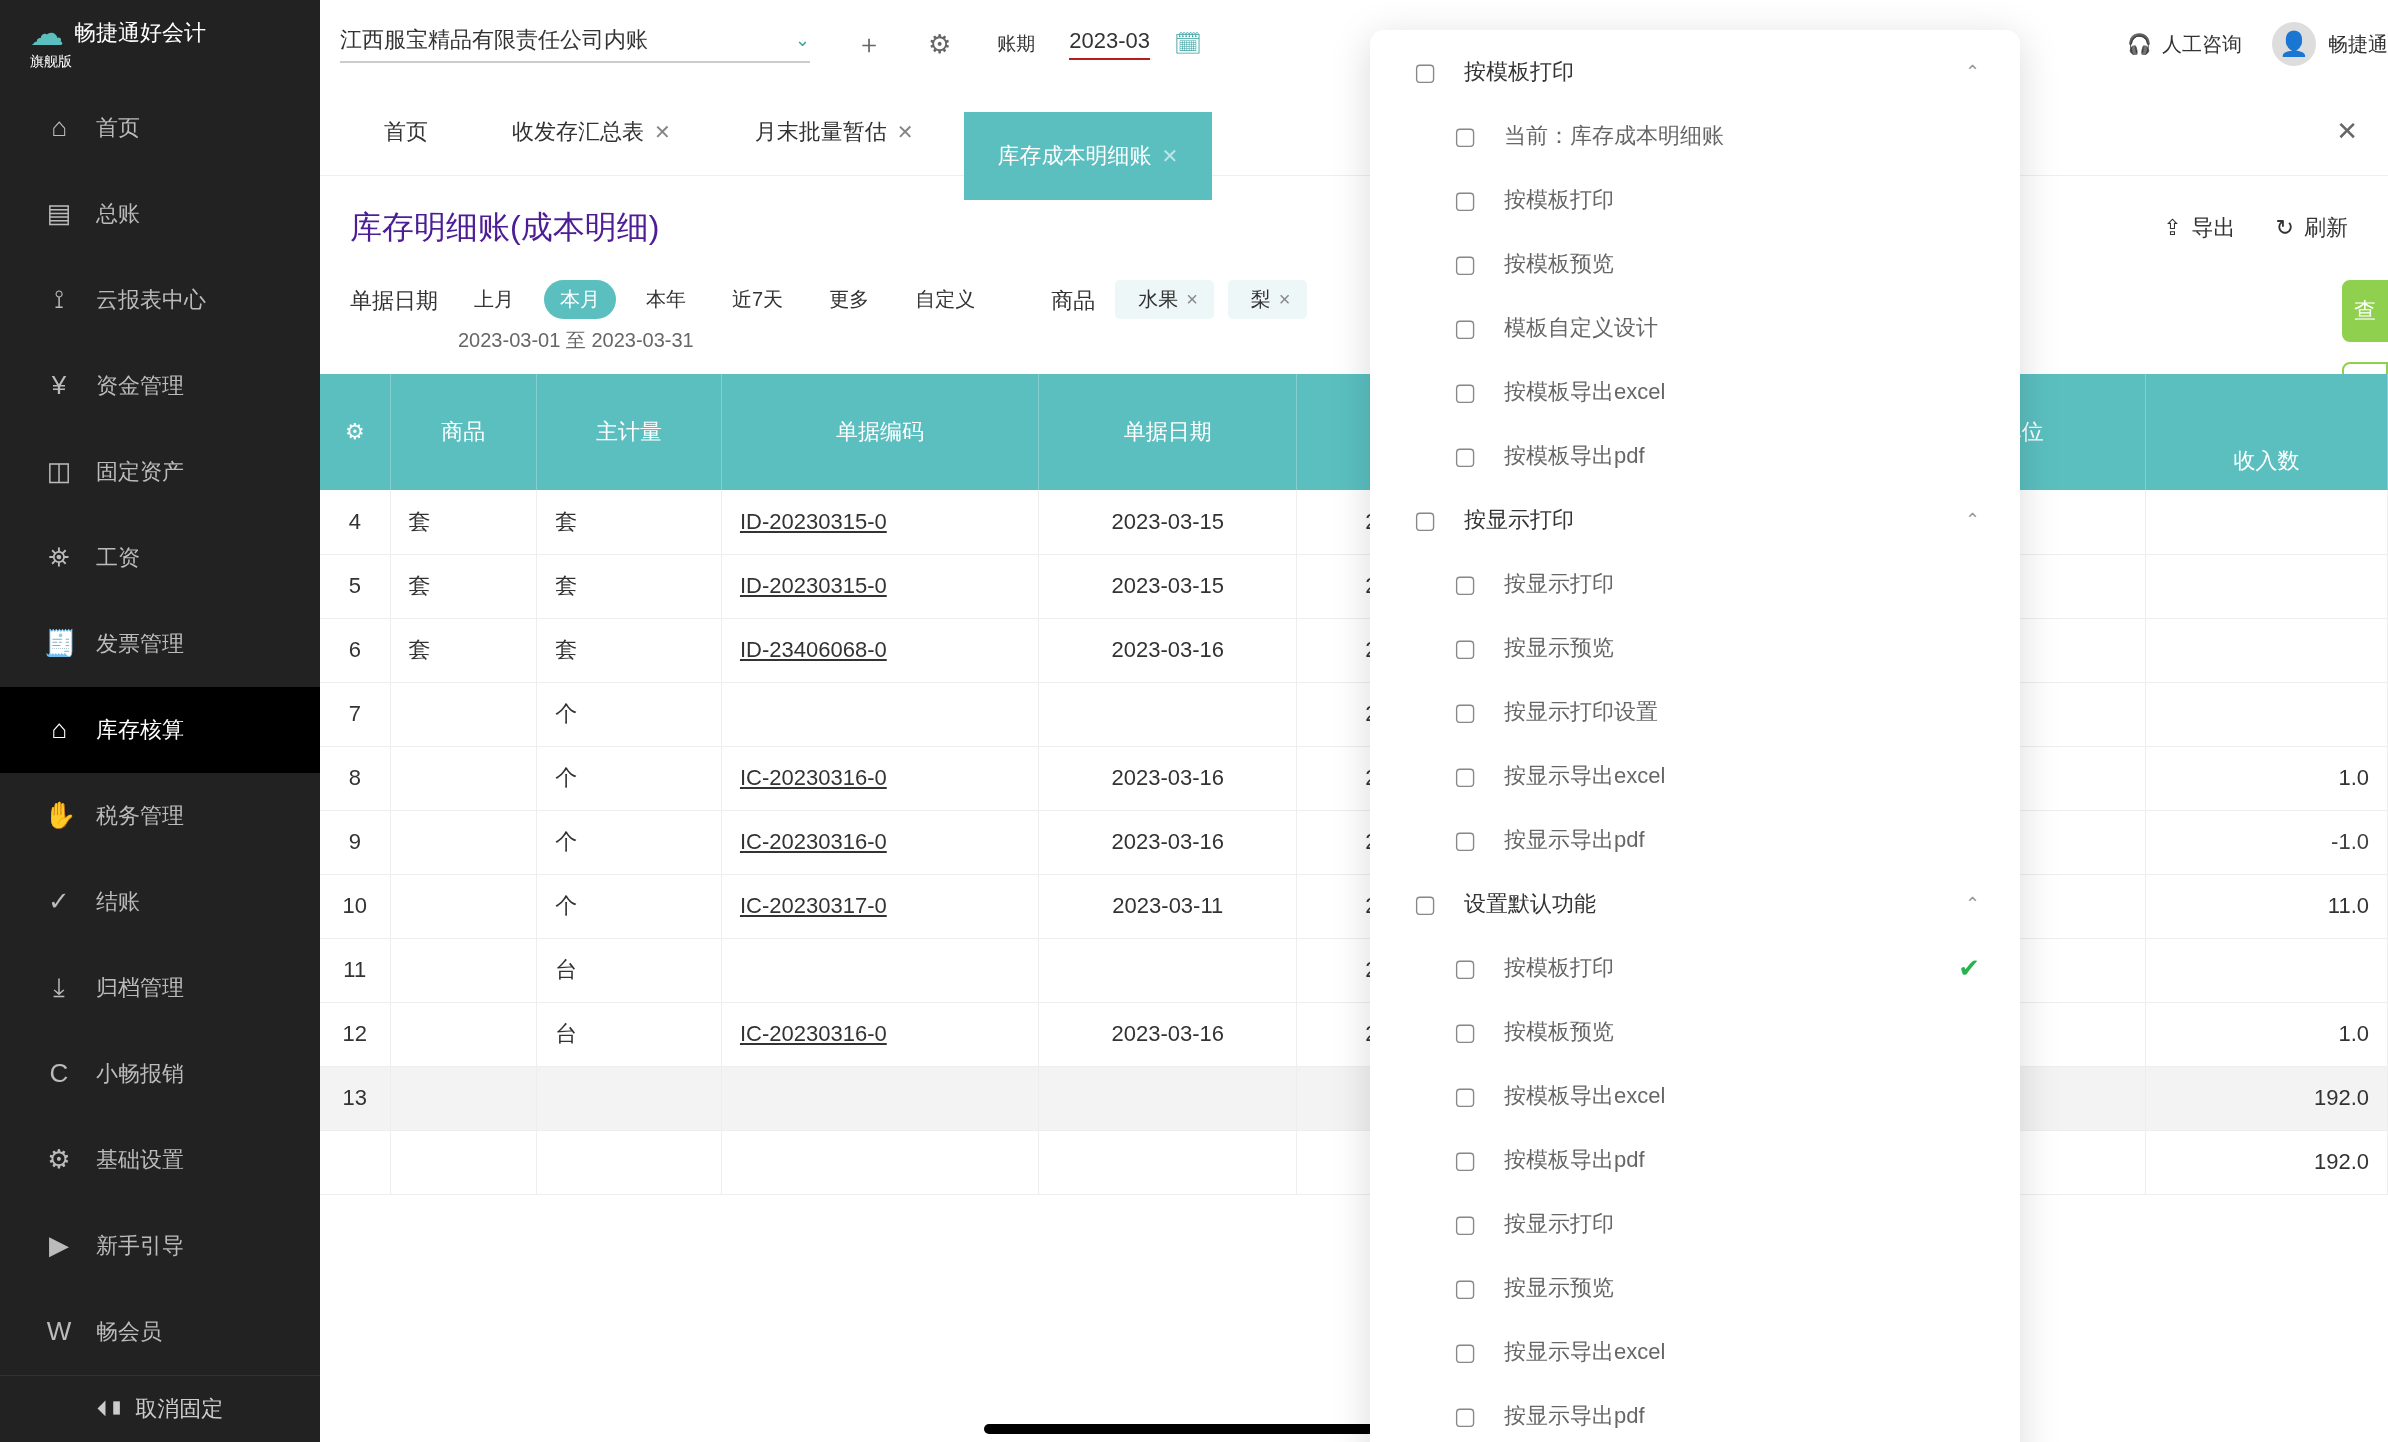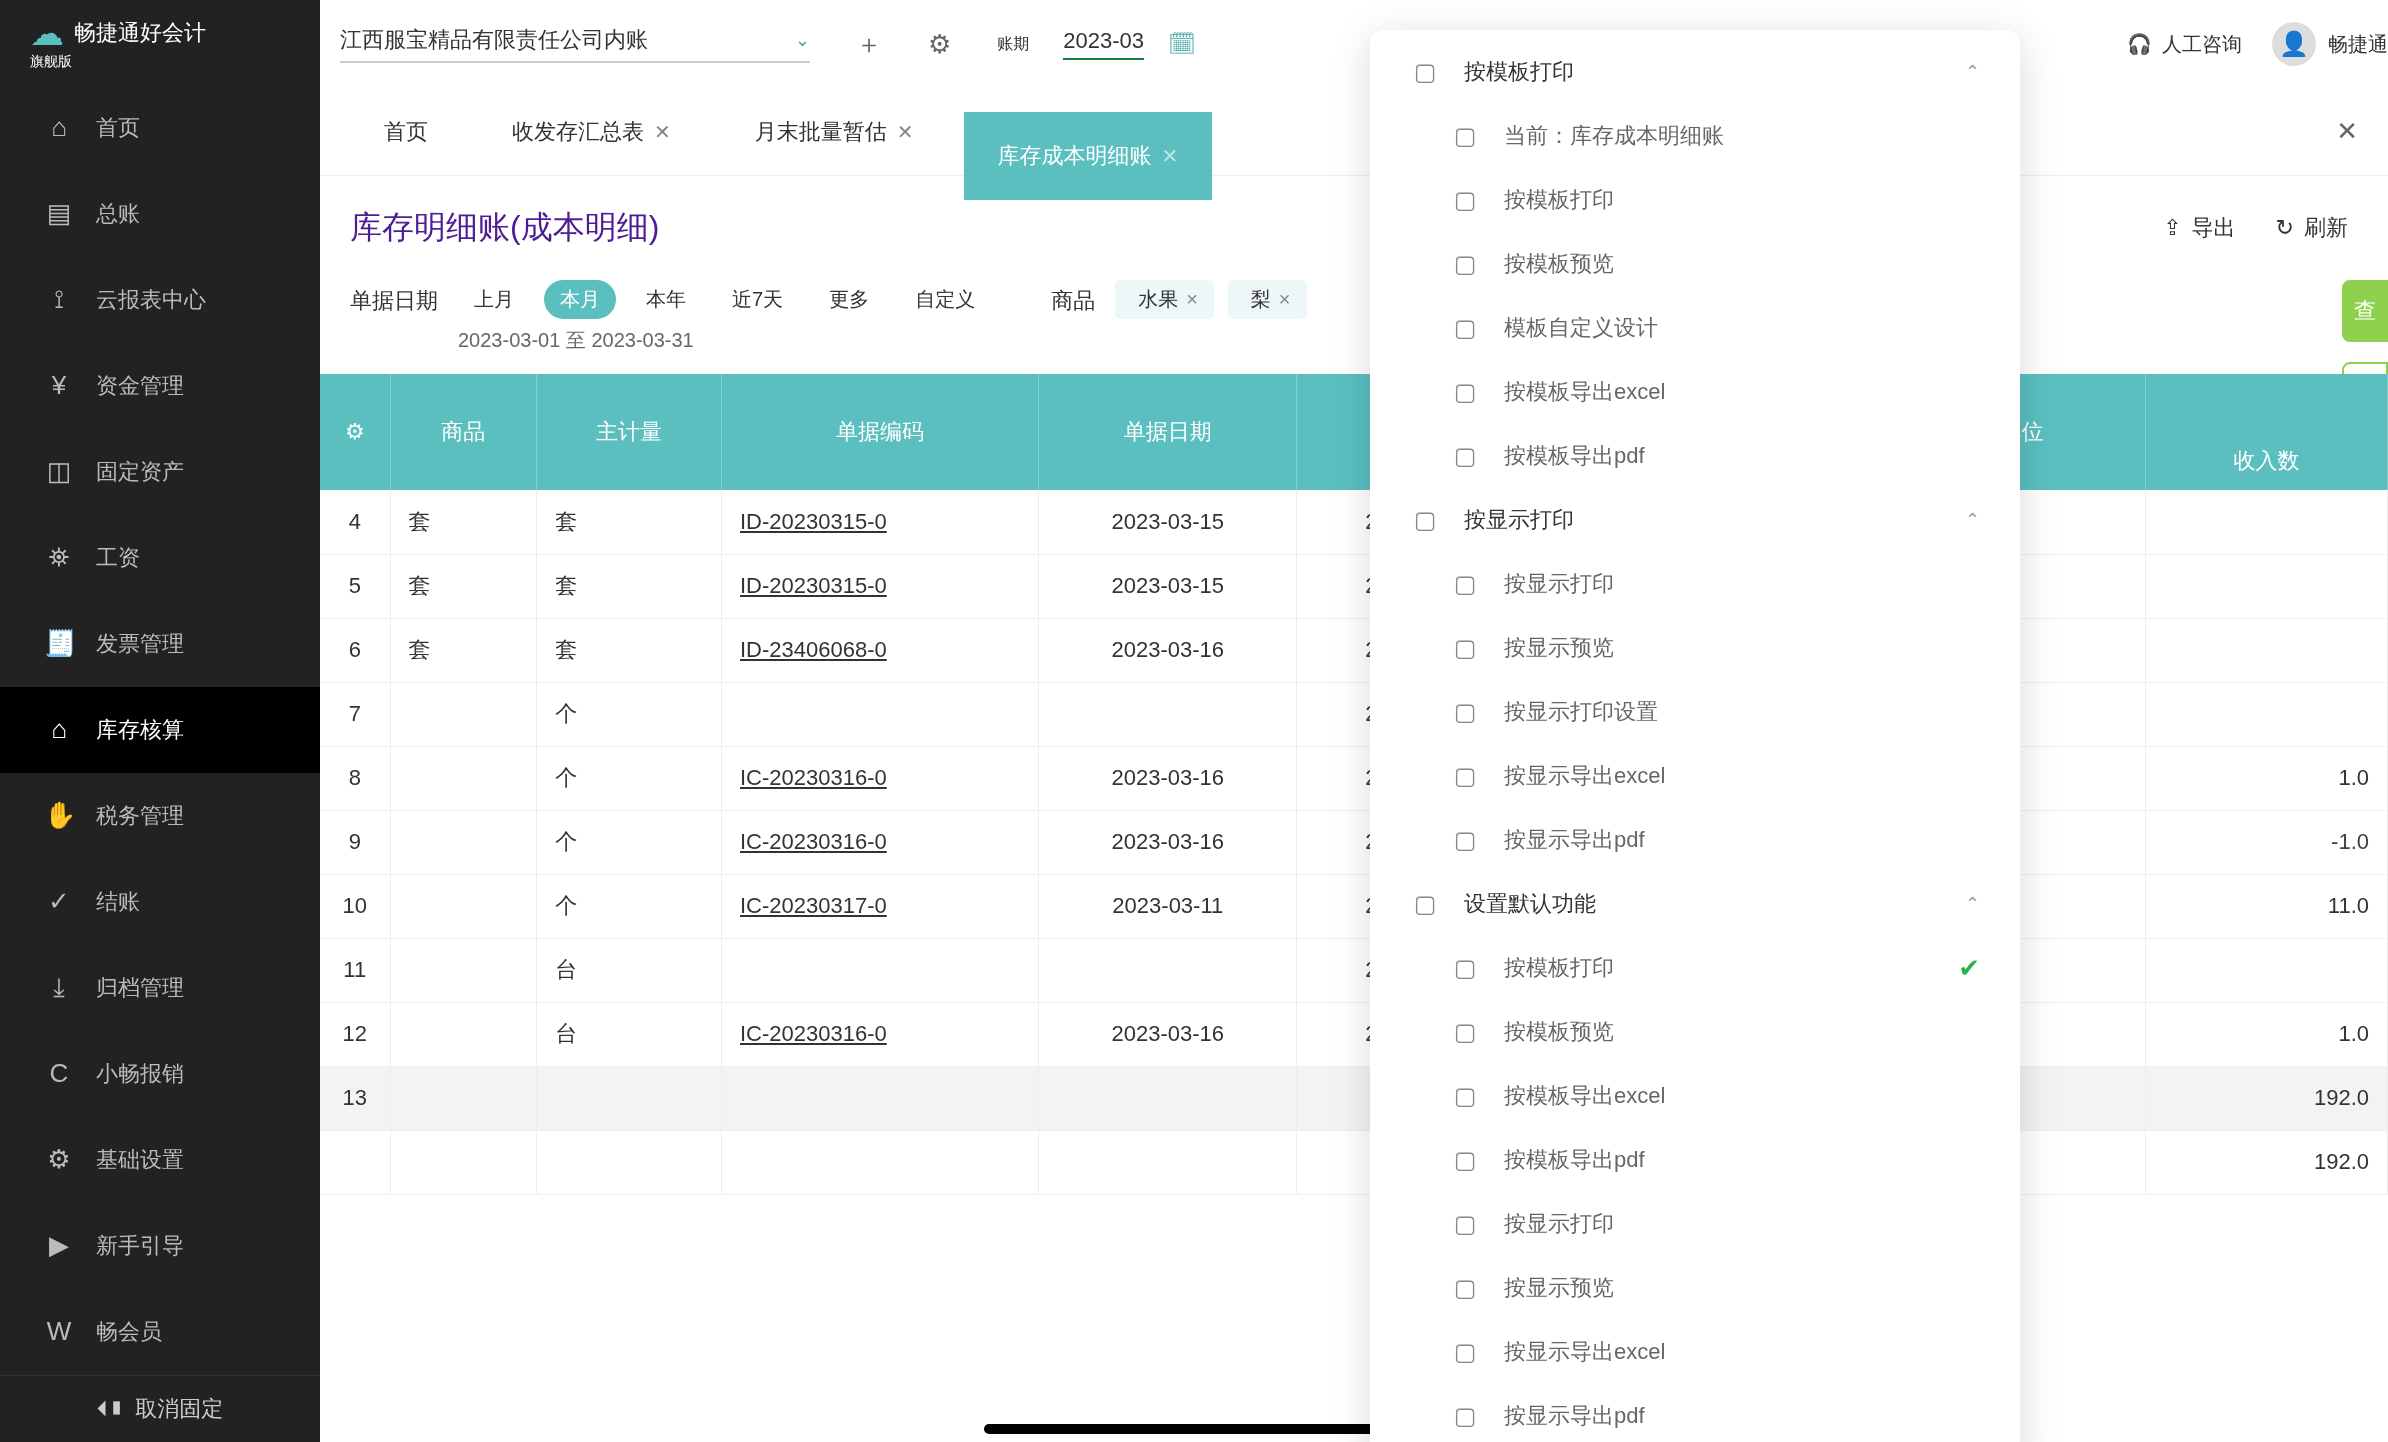--- a/index.html
+++ b/index.html
@@ -2,21 +2,21 @@
 <html><head>
 <meta charset="utf-8">
 <style>
 * { box-sizing: border-box; margin: 0; padding: 0; }
 body { font-family: -apple-system, "PingFang SC", "Microsoft YaHei", sans-serif; font-size: 14px; color: #333; background: #fff; overflow: hidden; width: 2388px; height: 1442px; transform-origin: top left; }
 .logo-txt { color: #fff; font-size: 22px; font-weight: 500; }
 .logo-sub { color: #fff; font-size: 14px; }
 .company-sel { font-size: 22px; color: #333; display: flex; align-items: center; gap: 20px; margin-left: 40px; }
 .drop-caret { color: #3aa0a0; font-size: 18px; }
 .hdr-ico { font-size: 26px; color: #666; margin-left: 30px; cursor: pointer; }
-.period-lbl { font-size: 16px; color: #333; margin-left: 30px; }
+.period-lbl { font-size: 19px; color: #333; margin-left: 30px; }
 .period-val { font-size: 22px; color: #333; margin-left: 18px; padding-bottom: 4px; }
 .cal-ico { color: #3aa0a0; font-size: 22px; margin-left: 8px; }
 .hdr-right { margin-left: auto; display: flex; align-items: center; gap: 30px; font-size: 20px; color: #333; }
 .avatar { width: 44px; height: 44px; border-radius: 50%; background: #ddd; display: inline-flex; align-items: center; justify-content: center; color: #999; font-size: 24px; }
 
 
 .sidebar { position: absolute; left: 0; top: 0; width: 320px; height: 100%; background: #222; color: #ccc; display: flex; flex-direction: column; }
 .side-logo { height: 88px; display: flex; flex-direction: column; justify-content: center; padding-left: 30px; }
 .side-item { height: 86px; display: flex; align-items: center; padding-left: 44px; font-size: 22px; color: #bbb; cursor: pointer; gap: 22px; }
 .side-item.selected { background: #000; color: #fff; }
@@ -163,21 +163,21 @@
   <div class="main">
 
     <div class="tabs" style="height:88px;border-bottom:none;padding-left:20px;align-items:center">
       <div class="company-sel" style="margin-left:0;border-bottom:2px solid #ccc;padding-bottom:6px;min-width:470px;justify-content:space-between">
         <span>江西服宝精品有限责任公司内账</span>
         <span class="drop-caret">⌄</span>
       </div>
       <span class="hdr-ico">＋</span>
       <span class="hdr-ico">⚙</span>
       <span class="period-lbl">账期</span>
-      <span class="period-val" style="border-bottom:2px solid #15803d">2023-03</span>
+      <span class="period-val" style="border-bottom:2px solid #b91c1c">2023-03</span>
       <span class="cal-ico">🗓</span>
       <div class="hdr-right">
         <div style="display:flex;align-items:center;gap:10px">
           <span>🎧</span>
           <span>人工咨询</span>
         </div>
         <div style="display:flex;align-items:center;gap:12px">
           <span class="avatar">👤</span>
           <span>畅捷通</span>
         </div>

